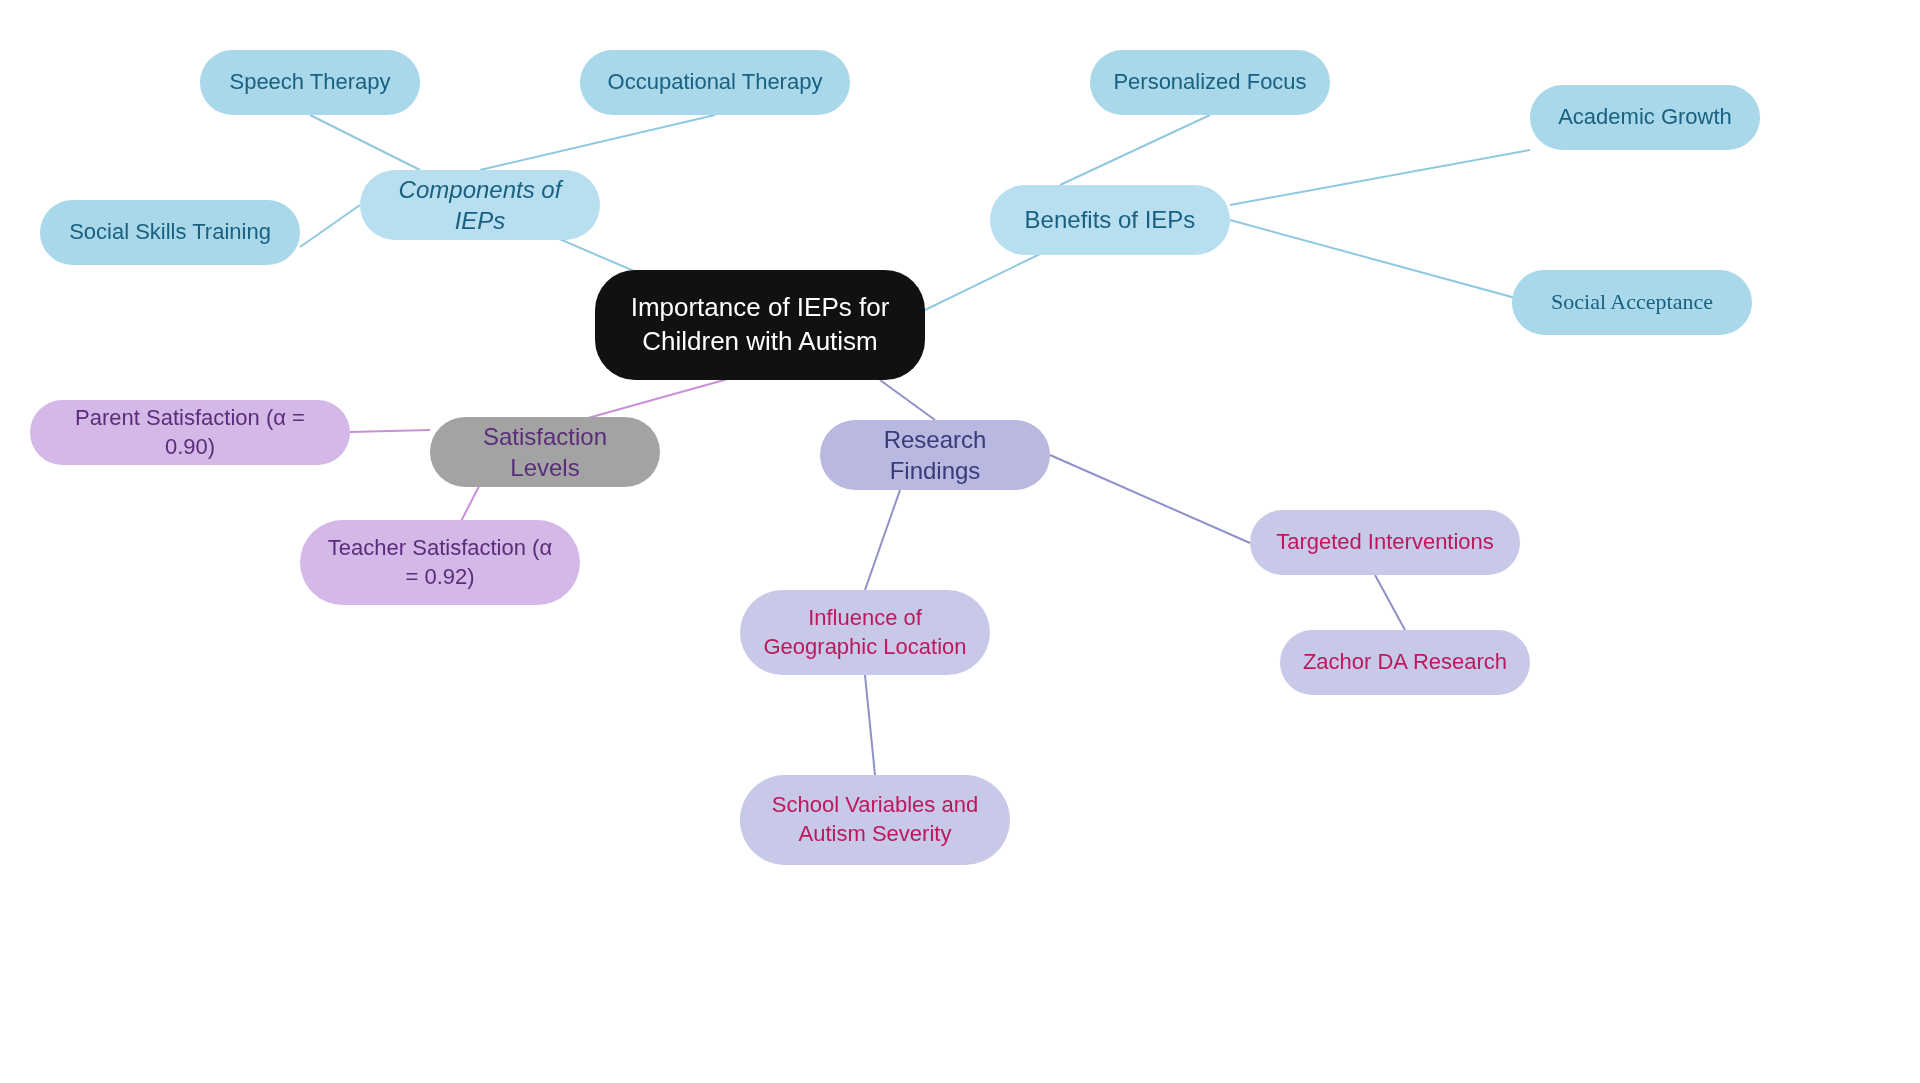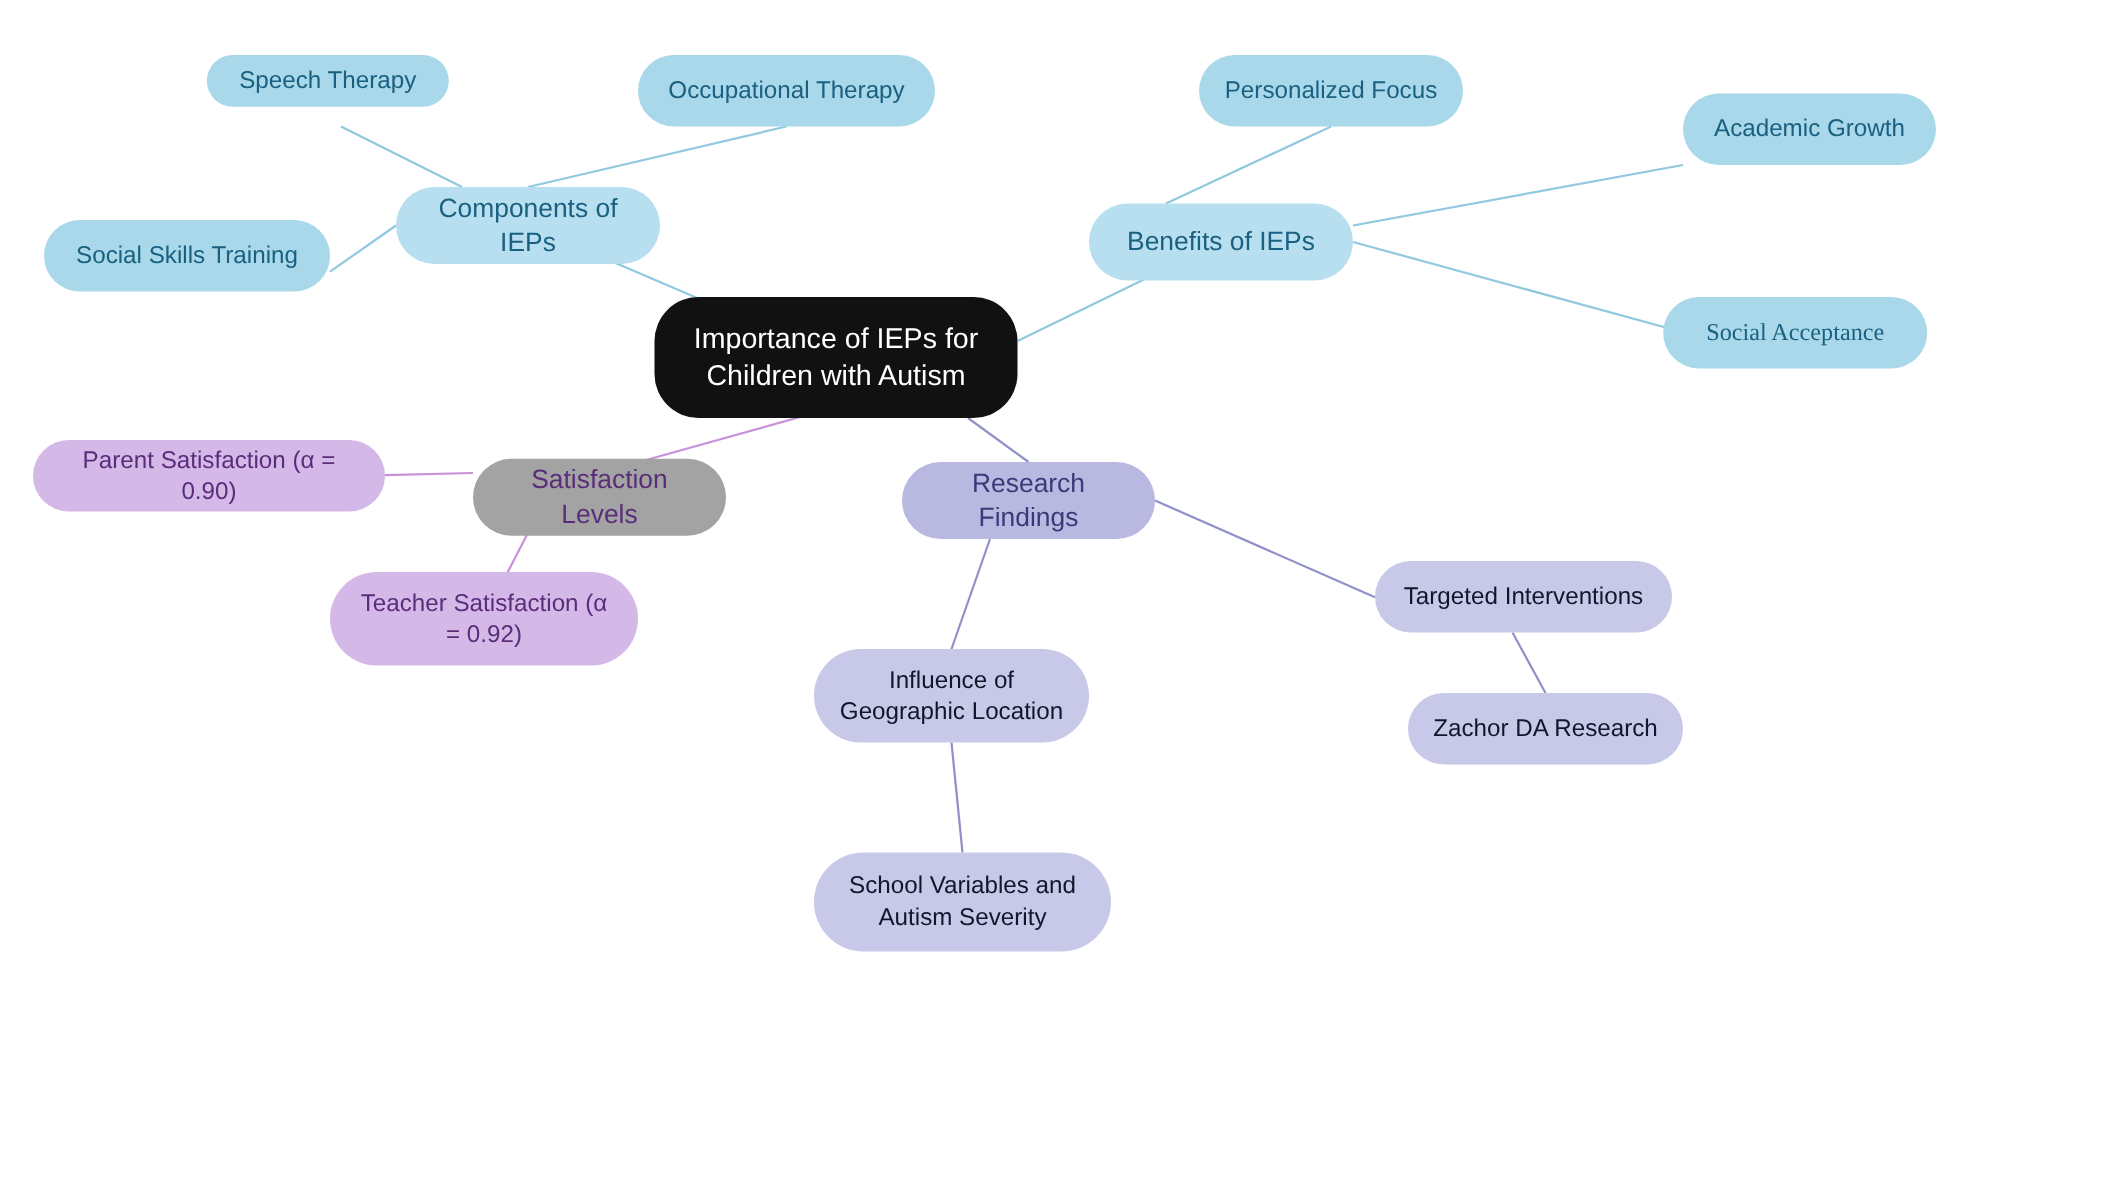--- a/index.html
+++ b/index.html
@@ -56,21 +56,21 @@
       color: #5a2d7a;
     }
     .node-purple-mid {
       background: #a3a3a3;
       color: #5a2d7a;
       font-size: 24px;
       margin-top: 22px;
     }
     .node-lavender {
       background: #c8c8e8;
-      color: #0f172a;
+      color: #be185d;
     }
     .node-lavender-mid {
       background: #b8b8e0;
       color: #3a3a7a;
       font-size: 24px;
     }
   </style>
 </head>
 <body>
 
@@ -107,25 +107,25 @@
   <line x1="1050" y1="455" x2="1250" y2="543" stroke="#9090c8" stroke-width="2"></line>
 
   <line x1="1375" y1="575" x2="1405" y2="630" stroke="#9090c8" stroke-width="2"></line>
 </svg>
 
 <div class="node node-center" style="left: 595px; top: 270px; width: 330px; height: 110px;">
   <span>Importance of IEPs for Children
 with Autism</span>
 </div>
 
-<div class="node node-blue-mid" style="left: 360px; top: 170px; width: 240px; height: 70px;">
+<div class="node node-blue-mid" style="left: 360px; top: 170px; width: 240px; height: 70px; font-style: italic;">
   <span>Components of IEPs</span>
 </div>
 
-<div class="node node-blue" style="left: 188px; top: 50px; width: 220px; height: 47px; align-items: center;">
+<div class="node node-blue" style="left: 200px; top: 50px; width: 220px; height: 65px; align-items: center;">
   <span>Speech Therapy</span>
 </div>
 
 <div class="node node-blue" style="left: 580px; top: 50px; width: 270px; height: 65px;">
   <span>Occupational Therapy</span>
 </div>
 
 <div class="node node-blue" style="left: 40px; top: 200px; width: 260px; height: 65px;">
   <span>Social Skills Training</span>
 </div>

